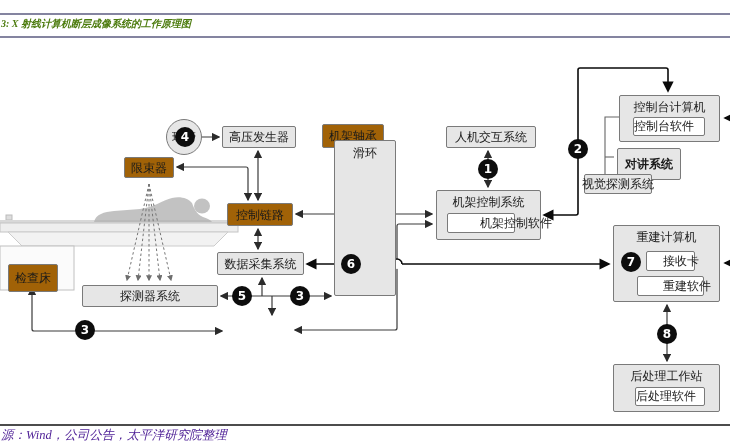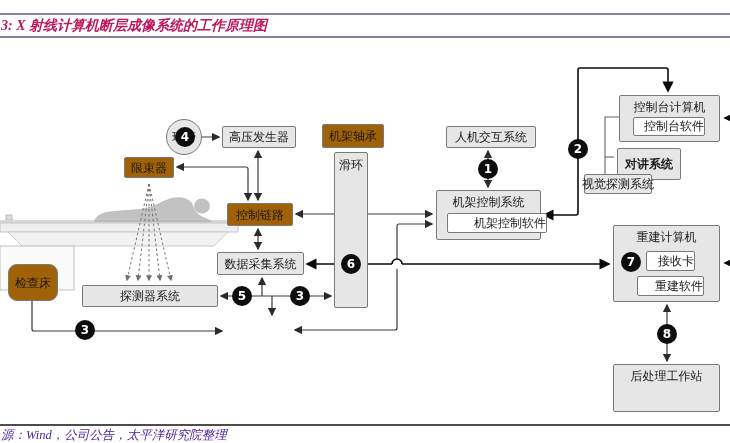--- a/index.html
+++ b/index.html
@@ -4,21 +4,21 @@
 <style>
   html,body{margin:0;padding:0;background:#fff;}
   #stage{
     position:relative;width:730px;height:443px;background:#fff;overflow:hidden;
     font-family:"DejaVu Sans","Liberation Sans",sans-serif;
   }
   .rule{position:absolute;left:0;width:730px;background:#8484a0;}
   .title{
     position:absolute;left:1px;top:17px;width:720px;
     font-family:"Liberation Serif",serif;font-style:italic;font-weight:bold;
-    font-size:14px;color:#be185d;white-space:nowrap;
+    font-size:10px;color:#4d7c0f;white-space:nowrap;
   }
   .src-rule{position:absolute;left:0;top:424px;width:730px;height:2px;background:#4c4c4c;}
   .source{
     position:absolute;left:1px;top:427px;width:720px;
     font-family:"Liberation Serif",serif;font-style:italic;
     font-size:12.5px;color:#4c1d95;white-space:nowrap;
   }
   svg.layer{position:absolute;left:0;top:0;z-index:1;}
   .node{
     position:absolute;z-index:2;box-sizing:border-box;
@@ -26,21 +26,21 @@
     display:flex;align-items:center;justify-content:center;
     font-size:12px;color:#1a1a1a;white-space:nowrap;line-height:1;
   }
   .node.white{background:#a16207;}
   .node.circle{border-radius:50%;border-width:1.5px;}
   .node.composite{flex-direction:column;justify-content:flex-start;padding-top:5px;}
   .node .cap{display:block;}
   .inner{
     position:absolute;z-index:3;box-sizing:border-box;background:#fff;
     border:1px solid #7a7a7a;border-radius:2px;display:flex;align-items:center;
-    justify-content:flex-end;font-size:12px;color:#1a1a1a;white-space:nowrap;
+    justify-content:flex-start;font-size:12px;color:#1a1a1a;white-space:nowrap;
   }
   .badge{
     position:absolute;z-index:4;width:20px;height:20px;border-radius:50%;
     background:#0d0d0d;color:#fff;font-size:12px;font-weight:bold;
     display:flex;align-items:center;justify-content:center;line-height:1;
   }
   .slipring{align-items:flex-start;padding-top:6px;}
 </style>
 </head>
 <body>
@@ -126,49 +126,49 @@
   </div>
 
   <div class="node white" style="left:124px;top:157px;width:50px;height:21px;">
     <span>限束器</span>
   </div>
 
   <div class="node white" style="left:322px;top:124px;width:62px;height:24px;">
     <span>机架轴承</span>
   </div>
 
-  <div class="node slipring" style="left:334px;top:152px;width:34px;height:156px;">
+  <div class="node slipring" style="left:334px;top:140px;width:62px;height:156px;">
     <span>滑环</span>
   </div>
 
   <div class="node" style="left:446px;top:126px;width:90px;height:22px;">
     <span>人机交互系统</span>
   </div>
 
   <div class="node composite" style="left:436px;top:190px;width:105px;height:50px;">
     <span class="cap">机架控制系统</span>
   </div>
-  <div class="inner" style="left:447px;top:213px;width:100px;height:20px;">
+  <div class="inner" style="left:447px;top:213px;width:68px;height:20px;padding-left:32px;">
     <span>机架控制软件</span>
   </div>
 
   <div class="node white" style="left:227px;top:203px;width:66px;height:23px;">
     <span>控制链路</span>
   </div>
 
   <div class="node" style="left:217px;top:252px;width:87px;height:23px;">
     <span>数据采集系统</span>
   </div>
 
   <div class="node" style="left:82px;top:285px;width:136px;height:22px;">
     <span>探测器系统</span>
   </div>
 
 
-  <div class="node white" style="left:8px;top:264px;width:50px;height:37px;border-radius:9px;">
+  <div class="node white" style="left:8px;top:264px;width:50px;height:28px;">
     <span>检查床</span>
   </div>
 
   <div class="node composite" style="left:619px;top:95px;width:101px;height:47px;">
     <span class="cap">控制台计算机</span>
   </div>
   <div class="inner" style="left:633px;top:117px;width:72px;height:19px;">
     <span>控制台软件</span>
   </div>
 
@@ -176,30 +176,33 @@
     <span>对讲系统</span>
   </div>
 
   <div class="node" style="left:584px;top:174px;width:68px;height:20px;">
     <span>视觉探测系统</span>
   </div>
 
   <div class="node composite" style="left:613px;top:225px;width:107px;height:77px;">
     <span class="cap">重建计算机</span>
   </div>
-  <div class="inner" style="left:646px;top:251px;width:49px;height:20px;">
+  <div class="inner" style="left:646px;top:251px;width:49px;height:20px;padding-left:16px;">
     <span>接收卡</span>
   </div>
   <div class="inner" style="left:637px;top:276px;width:67px;height:20px;padding-left:25px;">
     <span>重建软件</span>
   </div>
 
   <div class="node composite" style="left:613px;top:364px;width:107px;height:48px;">
     <span class="cap">后处理工作站</span>
   </div>
+  <div class="inner" style="left:635px;top:387px;width:70px;height:19px;">
+    <span>后处理软件</span>
+  </div>
 
   <div class="badge" style="left:478px;top:159px;">
       <span>1</span>
     </div>
   <div class="badge" style="left:568px;top:139px;">
       <span>2</span>
     </div>
   <div class="badge" style="left:75px;top:320px;">
       <span>3</span>
     </div>

